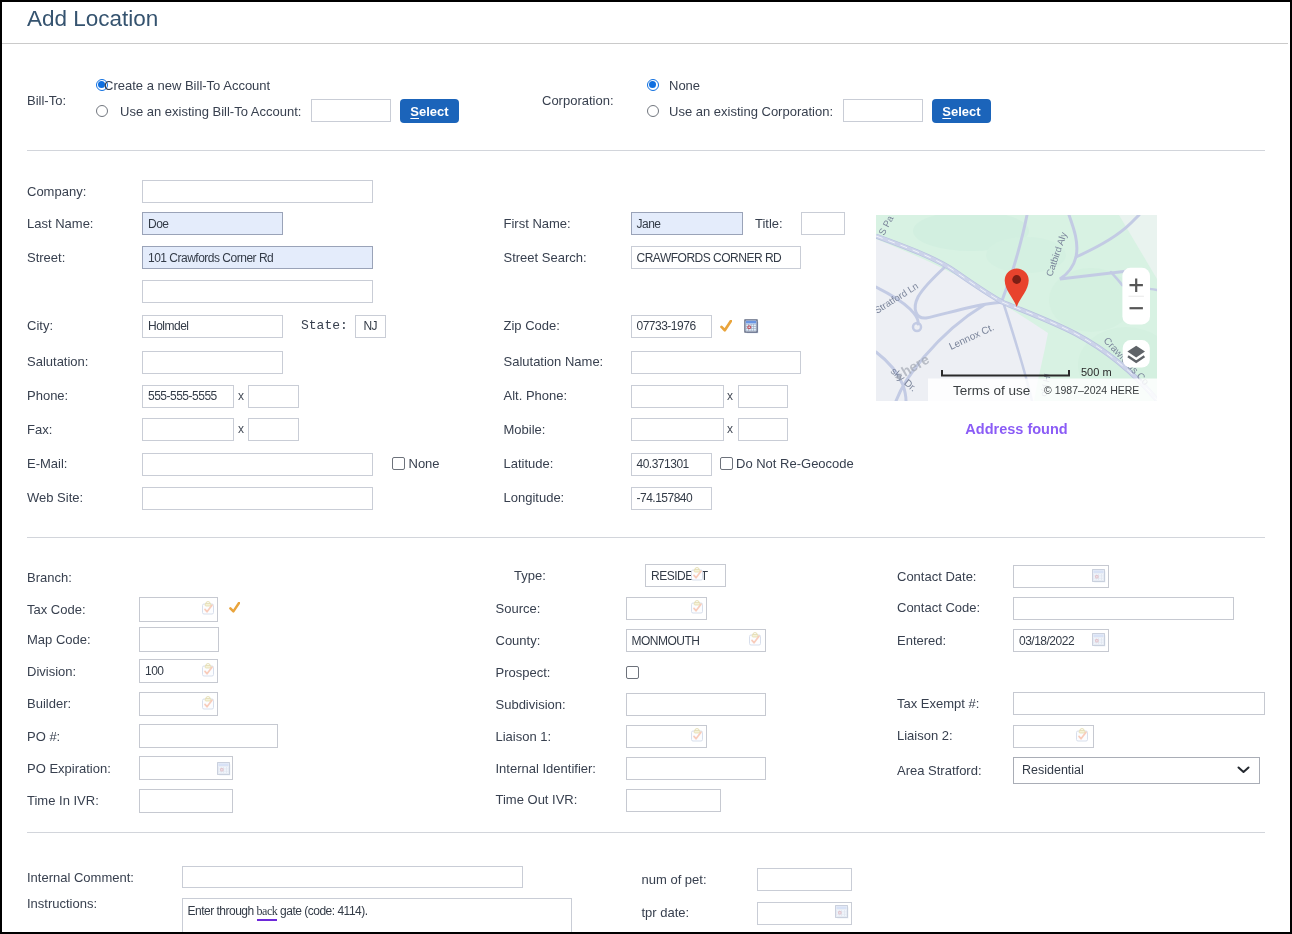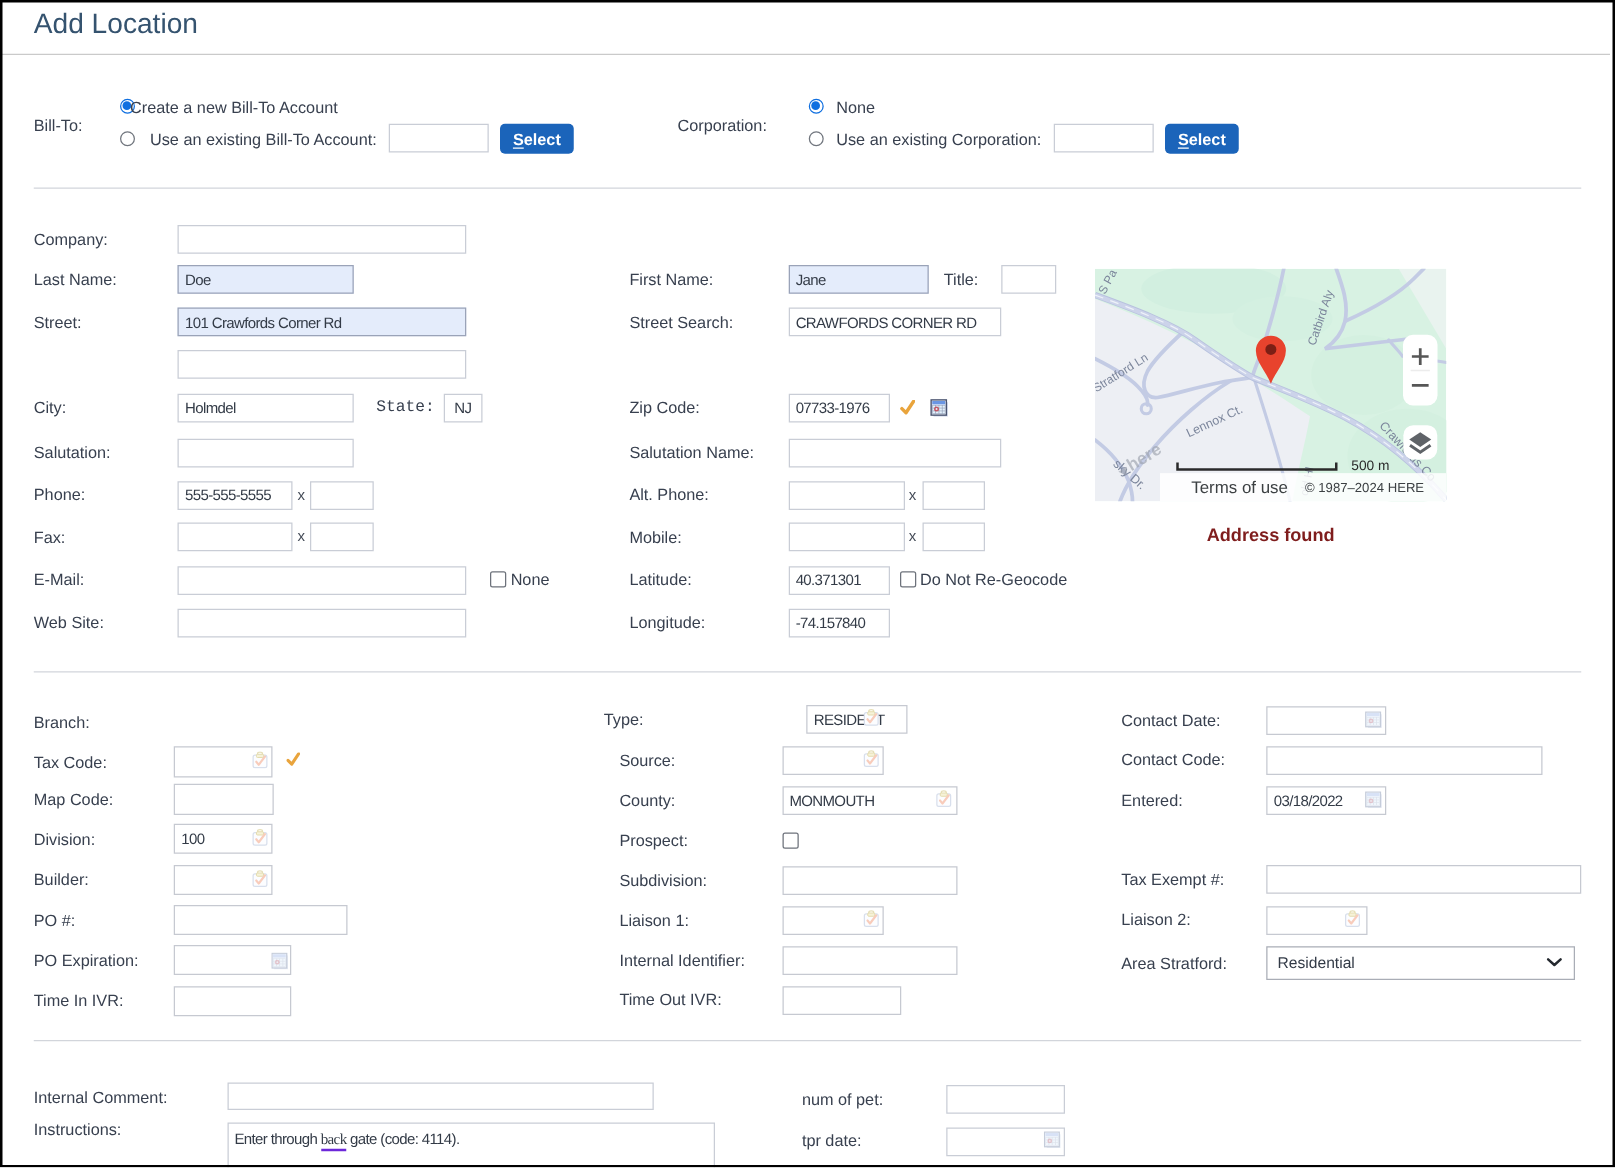--- a/index.html
+++ b/index.html
@@ -16,21 +16,21 @@
   .inp3 { border-color:#c6c9d1; height:24px; }
   .xsep { position:absolute; font-size:12px; color:#454c58; height:22px; display:flex; align-items:center; }
   .radio { position:absolute; width:12px; height:12px; border-radius:50%; border:1.5px solid #71767e; background:#fff; }
   .radio.on { border:1.5px solid #0f6fe0; }
   .radio.on::after { content:""; position:absolute; left:1px; top:1px; width:7px; height:7px; border-radius:50%; background:#0f6fe0; }
   .chk { position:absolute; width:13px; height:13px; border:1px solid #6d727b; border-radius:2px; background:#fff; }
   .btn { position:absolute; width:59px; height:24px; background:#1b64ba; border-radius:4px; color:#fff; font-size:13px; font-weight:bold; display:flex; align-items:center; justify-content:center; }
   .btn u { text-decoration:underline; text-underline-offset:2px; }
   .sel { position:absolute; border:1px solid #a9adb6; background:#fff; font-size:12.5px; color:#333b47; display:flex; align-items:center; padding:0 8px; }
   .sel svg { position:absolute; right:9px; top:50%; margin-top:-4px; }
-  .grn { position:absolute; color:#7f1d1d; font-weight:bold; font-size:14.5px; text-align:center; }
+  .grn { position:absolute; color:#8b5cf6; font-weight:bold; font-size:14.5px; text-align:center; }
   .ico { position:absolute; line-height:0; }
 </style>
 </head>
 <body>
 <div class="page">
   <div class="pborder"></div>
   <svg width="0" height="0" style="position:absolute">
     <defs>
       <symbol id="clipb" viewBox="0 0 14 14">
         <rect x="1.5" y="3" width="11" height="10" rx="1.5" fill="#fcfdff" stroke="#d8dfec" stroke-width="1"></rect>
@@ -230,21 +230,21 @@
   <div class="inp inp3" style="left:139px;top:659px;width:79px;">100</div>
   <div class="lbl" style="left:27px;top:691.5px;height:24px;">Builder:</div>
   <div class="inp inp3" style="left:139px;top:691.5px;width:79px;"></div>
   <div class="lbl" style="left:27px;top:724px;height:24px;">PO #:</div>
   <div class="inp inp3" style="left:139px;top:724px;width:139px;"></div>
   <div class="lbl" style="left:27px;top:756px;height:24px;">PO Expiration:</div>
   <div class="inp inp3" style="left:139px;top:756px;width:94px;"></div>
   <div class="lbl" style="left:27px;top:788.5px;height:24px;">Time In IVR:</div>
   <div class="inp inp3" style="left:139px;top:788.5px;width:94px;"></div>
 
-  <div class="lbl" style="left:483px;top:564px;">Type:</div>
+  <div class="lbl" style="left:514px;top:564px;">Type:</div>
   <div class="inp inp3" style="left:645px;top:564px;width:81px;height:23px;">RESIDENT</div>
   <div class="lbl" style="left:495.5px;top:597px;">Source:</div>
   <div class="inp inp3" style="left:625.5px;top:597px;width:81px;height:23px;"></div>
   <div class="lbl" style="left:495.5px;top:629px;">County:</div>
   <div class="inp inp3" style="left:625.5px;top:629px;width:140px;height:23px;">MONMOUTH</div>
   <div class="lbl" style="left:495.5px;top:661px;">Prospect:</div>
   <div class="chk" style="left:625.5px;top:665.5px;"></div>
   <div class="lbl" style="left:495.5px;top:693px;">Subdivision:</div>
   <div class="inp inp3" style="left:625.5px;top:693px;width:140px;height:23px;"></div>
   <div class="lbl" style="left:495.5px;top:725px;">Liaison 1:</div>

